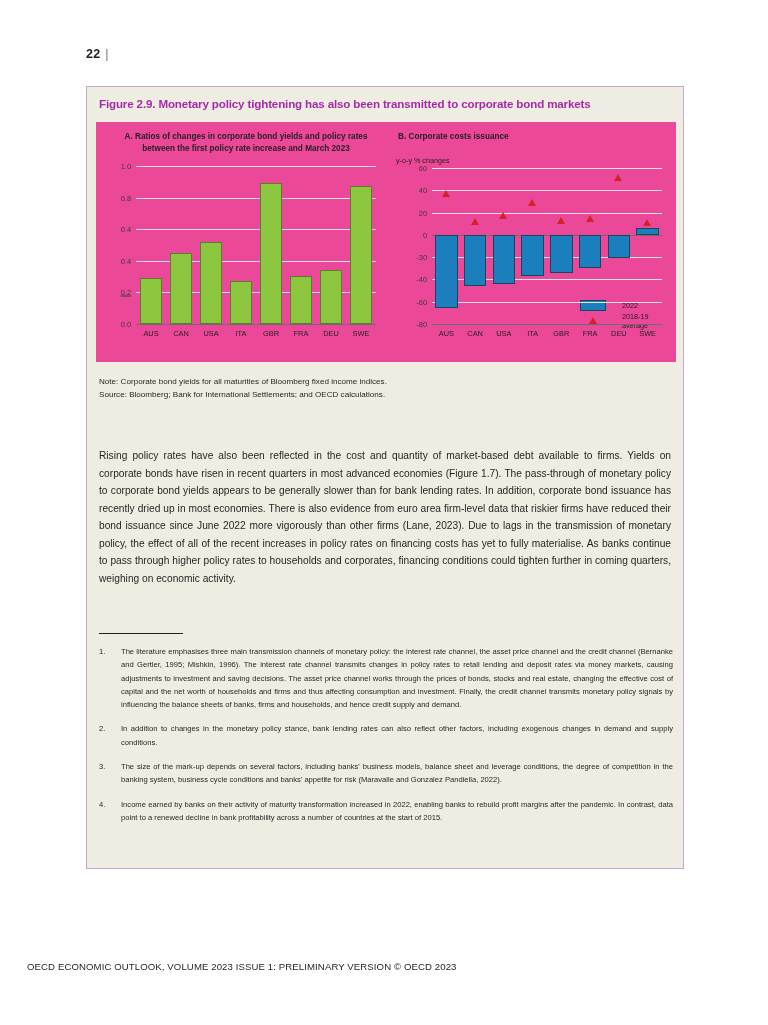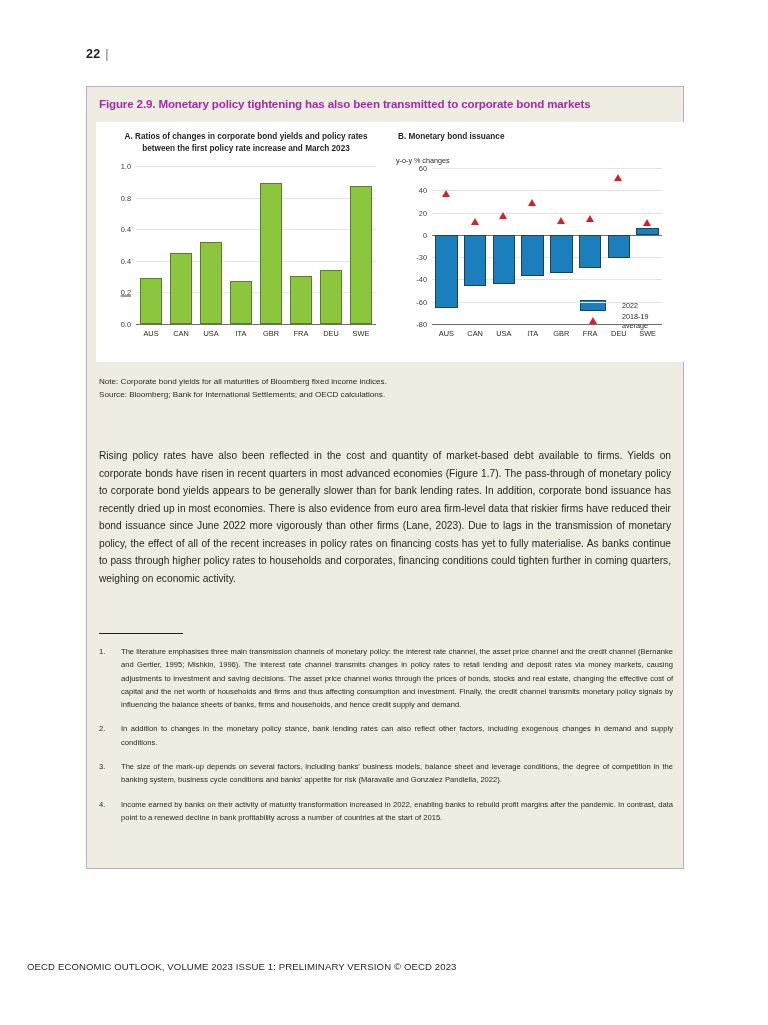--- a/index.html
+++ b/index.html
@@ -60,22 +60,21 @@
     line-height: 14px;
   }
 
   
   .charts-card {
     position: absolute;
     left: 9px;
     top: 35px;
     width: 580px;
     height: 240px;
-    background: #ffffff;
-    padding-left: 27px;
+    background: #ec4899;
   }
   .panel {
     position: absolute;
     top: 0;
     height: 240px;
   }
   .panel-a { left: 0; width: 296px; }
   .panel-b { left: 296px; width: 284px; }
 
   .panel-title {
@@ -339,21 +338,21 @@
           <div class="bar-green" style="left: 154.2px; top: 109.81px; width: 21.6px; height: 48.19px;"></div>
           <div class="xtick" style="left: 150px; top: 163px; width: 30px;">FRA</div>
           <div class="bar-green" style="left: 184.2px; top: 104.28px; width: 21.6px; height: 53.72px;"></div>
           <div class="xtick" style="left: 180px; top: 163px; width: 30px;">DEU</div>
           <div class="bar-green" style="left: 214.2px; top: 19.75px; width: 21.6px; height: 138.25px;"></div>
           <div class="xtick" style="left: 210px; top: 163px; width: 30px;">SWE</div>
         </div>
     </div>
 
     <div class="panel panel-b">
-      <div class="panel-title">B. Monetary bond issuance</div>
+      <div class="panel-title">B. Corporate costs issuance</div>
       <div class="axis-unit">y-o-y % changes</div>
 
       <div class="plot plot-b" id="plot-b">
         <div class="legend">
           <div class="legend-row">
             <span class="legend-swatch-box"></span>
             <span>2022</span>
           </div>
           <div class="legend-row">
             <span class="legend-swatch-tri">

